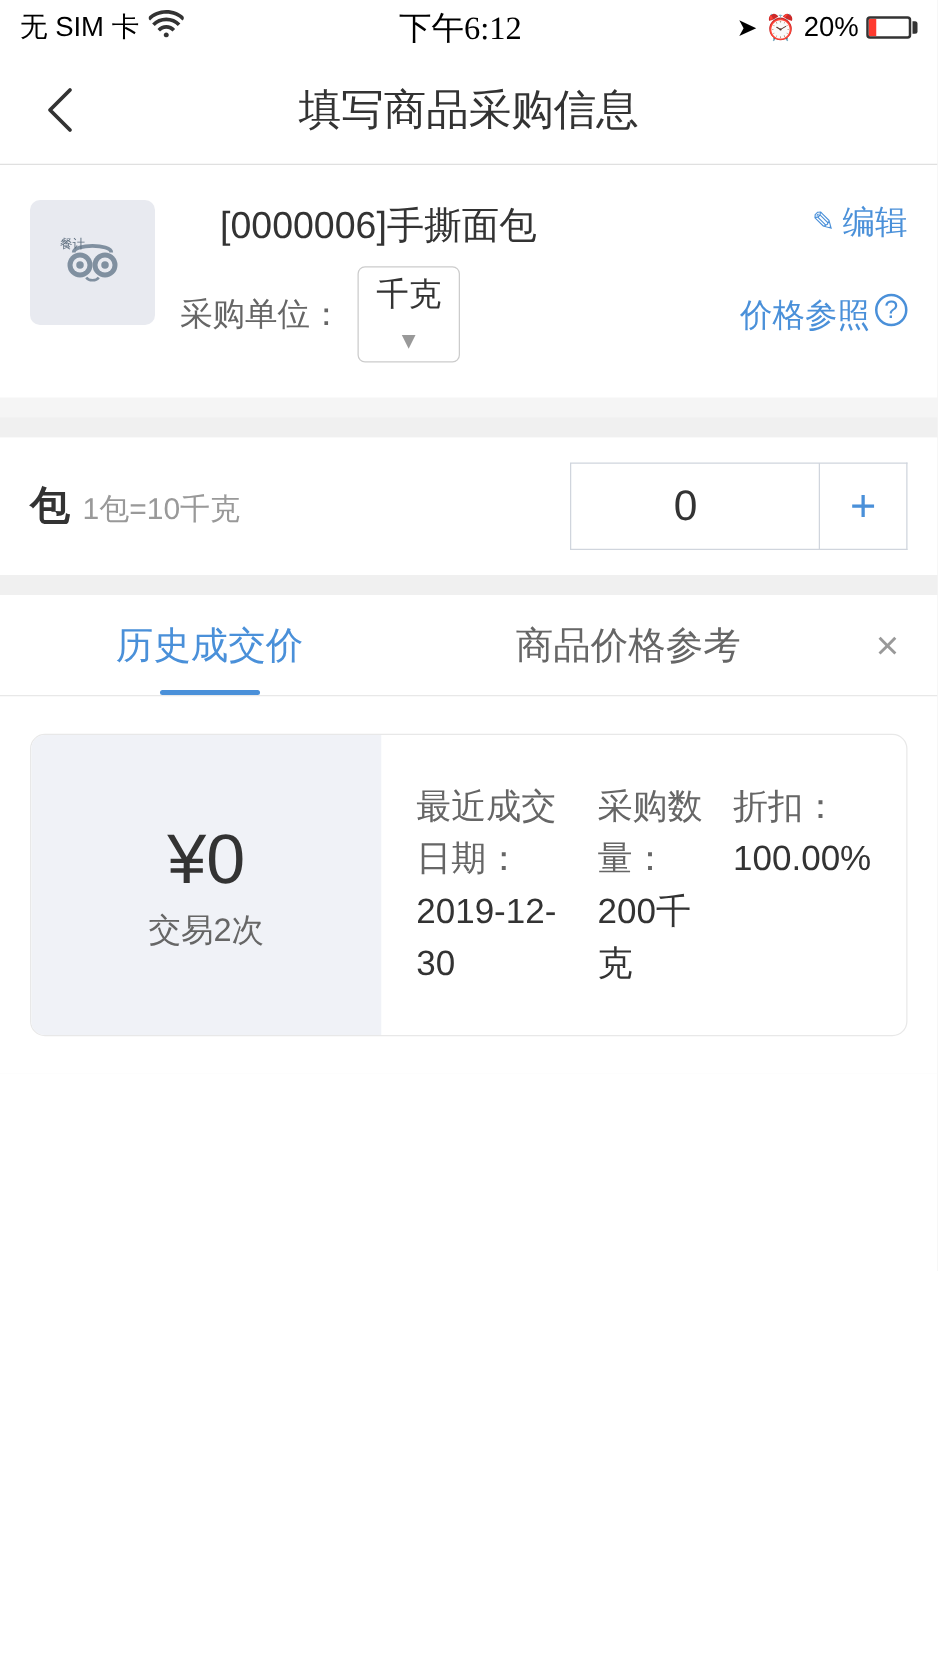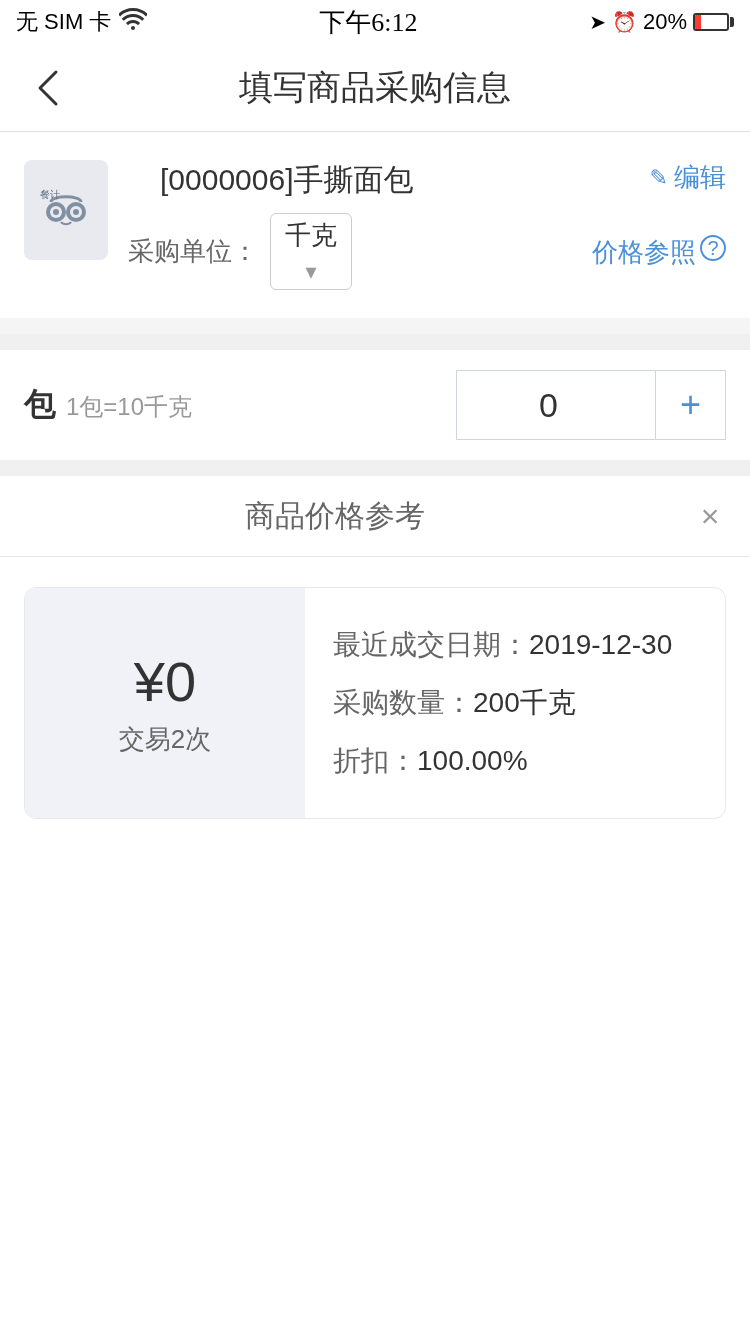--- a/index.html
+++ b/index.html
@@ -92,21 +92,21 @@
       display: flex;
       align-items: flex-start;
       justify-content: space-between;
     }
     .product-left {
       display: flex;
       align-items: flex-start;
       gap: 20px;
     }
     .product-image {
-      width: 84px;
+      width: 100px;
       height: 100px;
       background: #e8eaf0;
       border-radius: 8px;
       display: flex;
       align-items: center;
       justify-content: center;
       flex-shrink: 0;
     }
     .product-info { display: flex; flex-direction: column; gap: 12px; }
     .product-name { font-size: 30px; font-weight: 500; color: #333; margin-left: 32px; }
@@ -277,21 +277,21 @@
     }
     .price-transactions {
       font-size: 26px;
       color: #666;
       margin-top: 8px;
     }
     .price-card-right {
       flex: 1;
       padding: 36px 28px;
       display: flex;
-      flex-direction: column;
+      flex-direction: row;
       gap: 16px;
     }
     .detail-row {
       font-size: 28px;
       color: #333;
       line-height: 1.5;
     }
     .detail-label { color: #666; }
 
     
@@ -393,20 +393,23 @@
   <div class="quantity-input-wrapper">
     <input class="quantity-input" type="number" value="0" style="">
     <div class="quantity-plus">+</div>
   </div>
 </div>
 
 <div class="separator"></div>
 
 <div class="tab-section">
   <div class="tab-bar">
+    <div class="tab-item active">
+      <span>历史成交价</span>
+    </div>
     <div class="tab-item">
       <span>商品价格参考</span>
     </div>
     <div class="tab-close">×</div>
   </div>
 
   <div class="card-container">
     <div class="price-card">
       <div class="price-card-left">
         <div class="price-amount">

